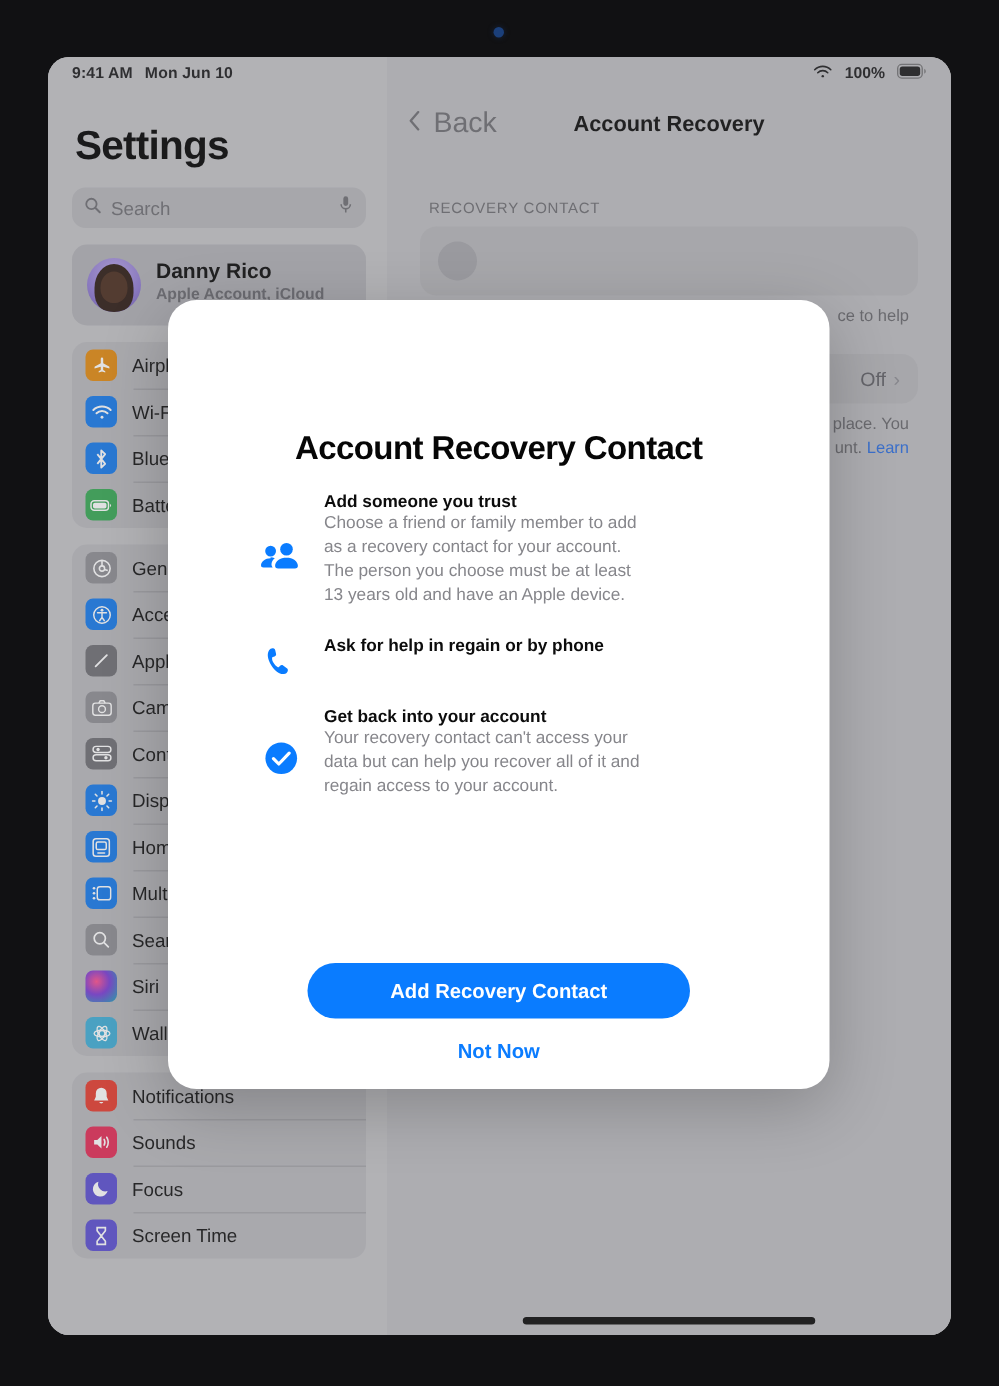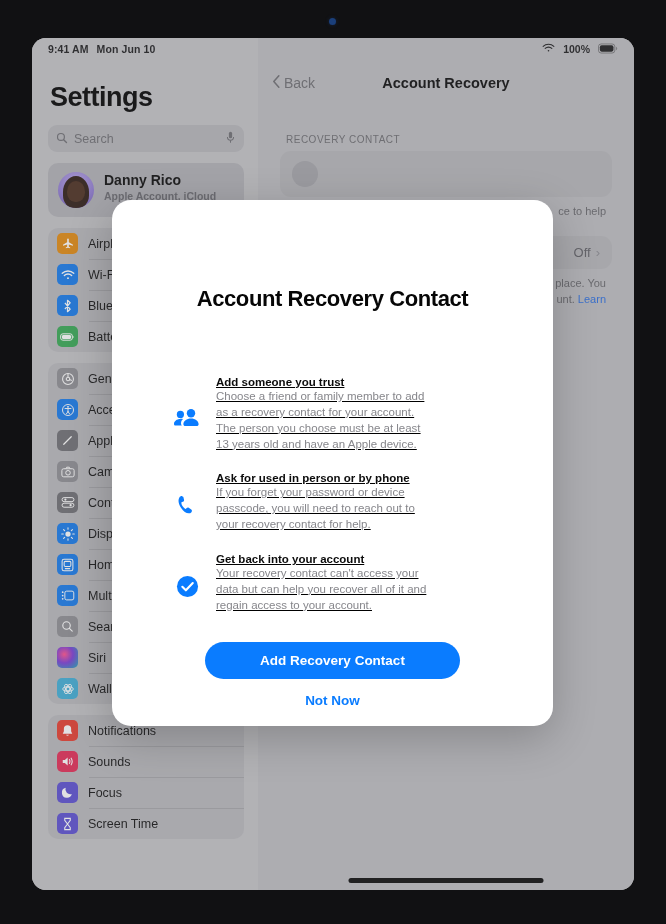--- a/index.html
+++ b/index.html
@@ -106,22 +106,22 @@
   #detail {
     flex: 1; height: 100%;
     background: #bdbdc0;
     position: relative;
   }
   #nav {
     height: 46px; display: flex; align-items: center;
     padding: 0 14px; position: relative;
   }
   #back-btn {
-    display: flex; align-items: center; gap: 3px;
-    color: #6d6d72; font-size: 14px;
+    display: flex; align-items: center; gap: 8px;
+    color: #6d6d72; font-size: 19px;
   }
   #nav-title {
     position: absolute; left: 0; right: 0; text-align: center;
     font-size: 14.5px; font-weight: 700; color: #09090a;
     pointer-events: none;
   }
   #detail-body { padding: 12px 22px 0 22px; }
   #intro-text {
     font-size: 11.2px; line-height: 1.45; color: #67676c;
   }
@@ -165,21 +165,21 @@
     border-radius: 19px;
     box-shadow: 0 12px 44px rgba(0,0,0,0.22);
     padding: 0 30px;
     display: flex; flex-direction: column;
   }
   #modal-title {
     text-align: center; font-size: 22px; font-weight: 700;
     color: #060606; letter-spacing: -0.4px;
     margin-top: 86px;
   }
-  #feature-list { margin-top: 64px; text-decoration: underline; }
+  #feature-list { margin-top: 17px; }
   .feature {
     display: flex; gap: 14px; margin-bottom: 20px;
     padding-left: 30px;
   }
   .f-icon {
     flex: 0 0 30px; width: 30px;
     display: flex; align-items: center; justify-content: center;
     color: #0a7cff; padding-top: 6px;
   }
   .f-text .f-title {
@@ -531,22 +531,21 @@
           </div>
         </div>
 
         <div class="feature">
           <div class="f-icon">
             <svg width="21" height="21" viewBox="0 0 22 22" fill="#0a7cff">
               <path d="M5.3 1.2C4.2 1 3.2 1.6 2.5 2.7.9 5.2 1.4 9 4 13.1c2.6 4.2 6 6.5 8.9 6.1 1.3-.2 2.2-.9 2.6-2 .3-.8.1-1.5-.6-2l-2.6-1.9c-.7-.5-1.5-.4-2.1.2l-.8.8c-.3.3-.6.3-1 .1-.9-.5-1.9-1.5-2.7-2.8-.8-1.3-1.2-2.6-1.1-3.6 0-.4.2-.6.6-.7l1.1-.3c.8-.2 1.2-.9 1.1-1.7L6.8 2.6c-.1-.8-.6-1.3-1.5-1.4z"></path>
             </svg>
           </div>
           <div class="f-text">
-            <div class="f-title">Ask for used in person or by phone</div>
-            <div class="f-body">If you forget your password or device passcode, you will need to reach out to your recovery contact for help.</div>
+            <div class="f-title">Ask for help in regain or by phone</div>
           </div>
         </div>
 
         <div class="feature">
           <div class="f-icon">
             <svg width="23" height="23" viewBox="0 0 24 24">
               <circle cx="12" cy="12" r="11" fill="#0a7cff"></circle>
               <path d="M6.6 12.3 10.3 16l7.2-7.6" fill="none" stroke="#fff" stroke-width="2.2" stroke-linecap="round" stroke-linejoin="round"></path>
             </svg>
           </div>

